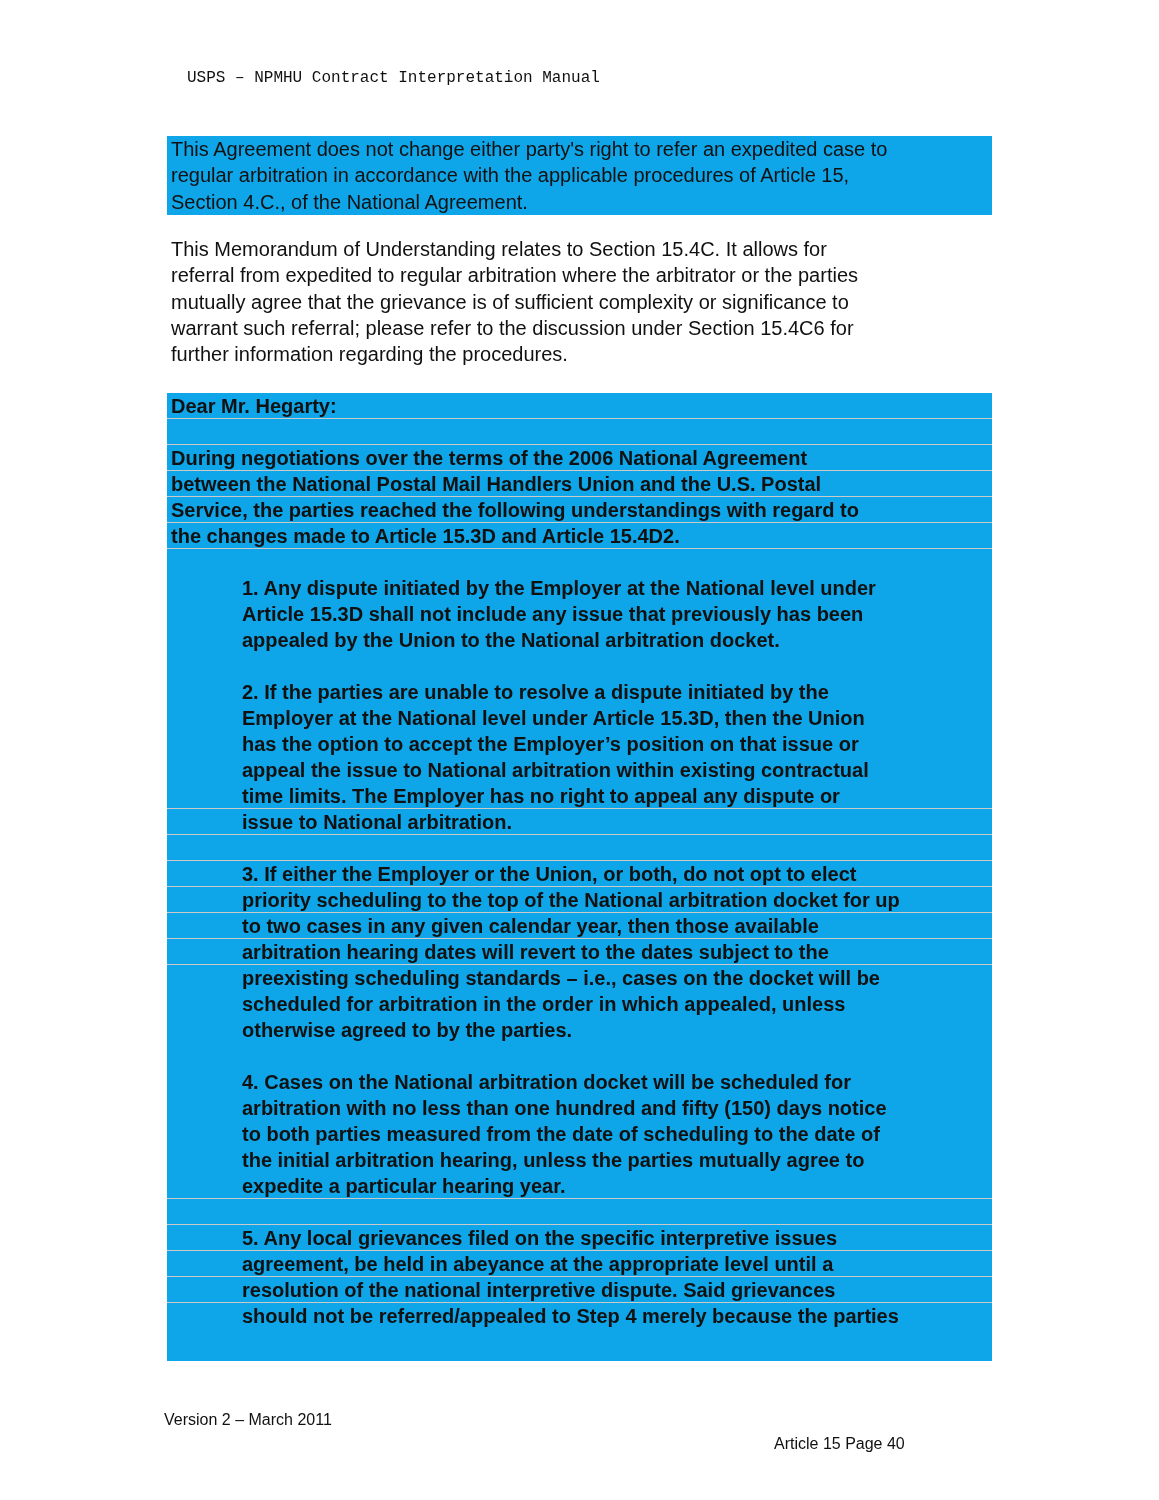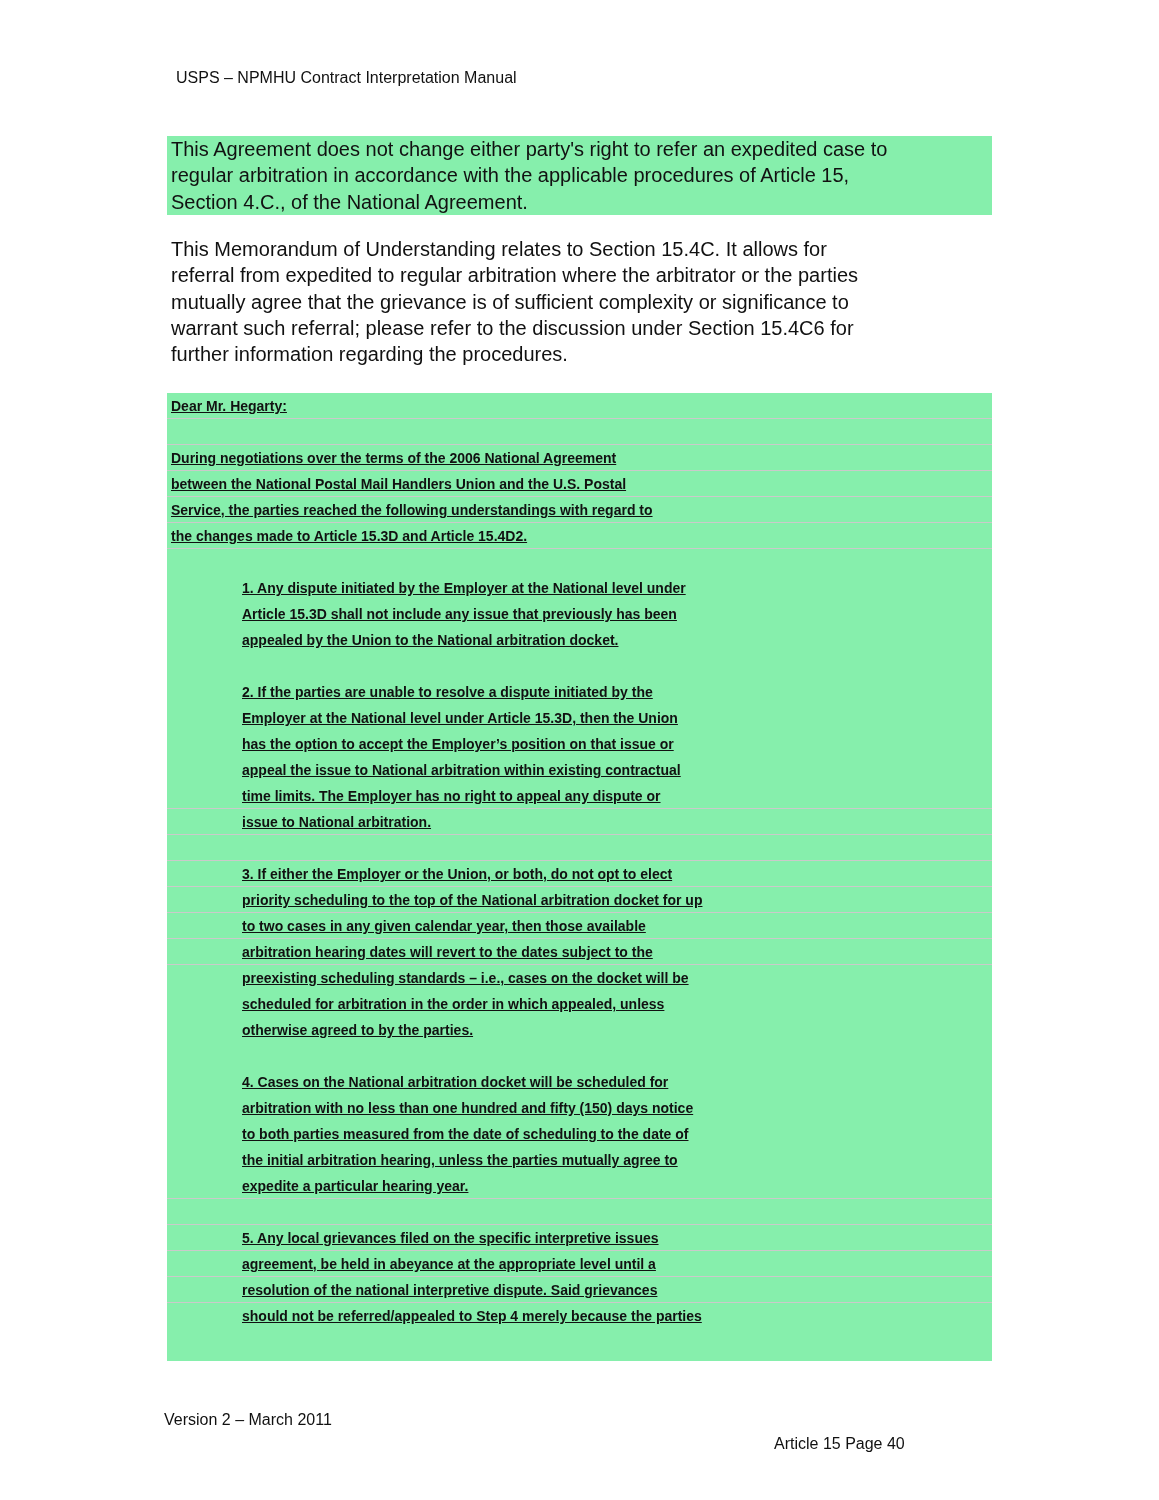--- a/index.html
+++ b/index.html
@@ -1,26 +1,26 @@
 <!DOCTYPE html>
 <html><head>
 <meta charset="utf-8">
 <style>
   html, body { margin: 0; padding: 0; background: #ffffff; }
   body { width: 1159px; height: 1500px; position: relative; overflow: hidden;
          font-family: "Liberation Sans", sans-serif; color: #111111; }
-  .running-header { position: absolute; left: 176px; top: 69px; font-size: 16px; }
-  .shaded { background: #86efac; position: absolute; left: 167px; width: 825px; }
+  .running-header { position: absolute; left: 187px; top: 69px; font-size: 16px; font-family: Liberation Mono, monospace; }
+  .shaded { background: #0ea5e9; position: absolute; left: 167px; width: 825px; }
   .block1 { top: 136px; height: 79px; }
   .block1 p { margin: 0; padding: 0 0 0 4px; font-size: 20px; line-height: 26.3px; }
   .plain { position: absolute; left: 171px; top: 236px; width: 820px; margin: 0;
            font-size: 20px; line-height: 26.3px; }
   .letter { top: 393px; height: 968px; }
-  .line { height: 26px; line-height: 26px; font-size: 14px; font-weight: bold;
-          border-bottom: 0px; position: relative; white-space: nowrap; text-decoration: underline; }
+  .line { height: 26px; line-height: 26px; font-size: 20px; font-weight: bold;
+          border-bottom: 0px; position: relative; white-space: nowrap; }
   .line.sep { box-shadow: inset 0 -1px 0 #cacaca; }
   .l0 { padding-left: 4px; }
   .l1 { padding-left: 75px; }
   .footer-left { position: absolute; left: 164px; top: 1411px; font-size: 16px; }
   .footer-right { position: absolute; left: 774px; top: 1411px; font-size: 16px; margin-top: 24px; }
 </style>
 </head>
 <body>
 
 <div class="running-header">USPS – NPMHU Contract Interpretation Manual</div>

